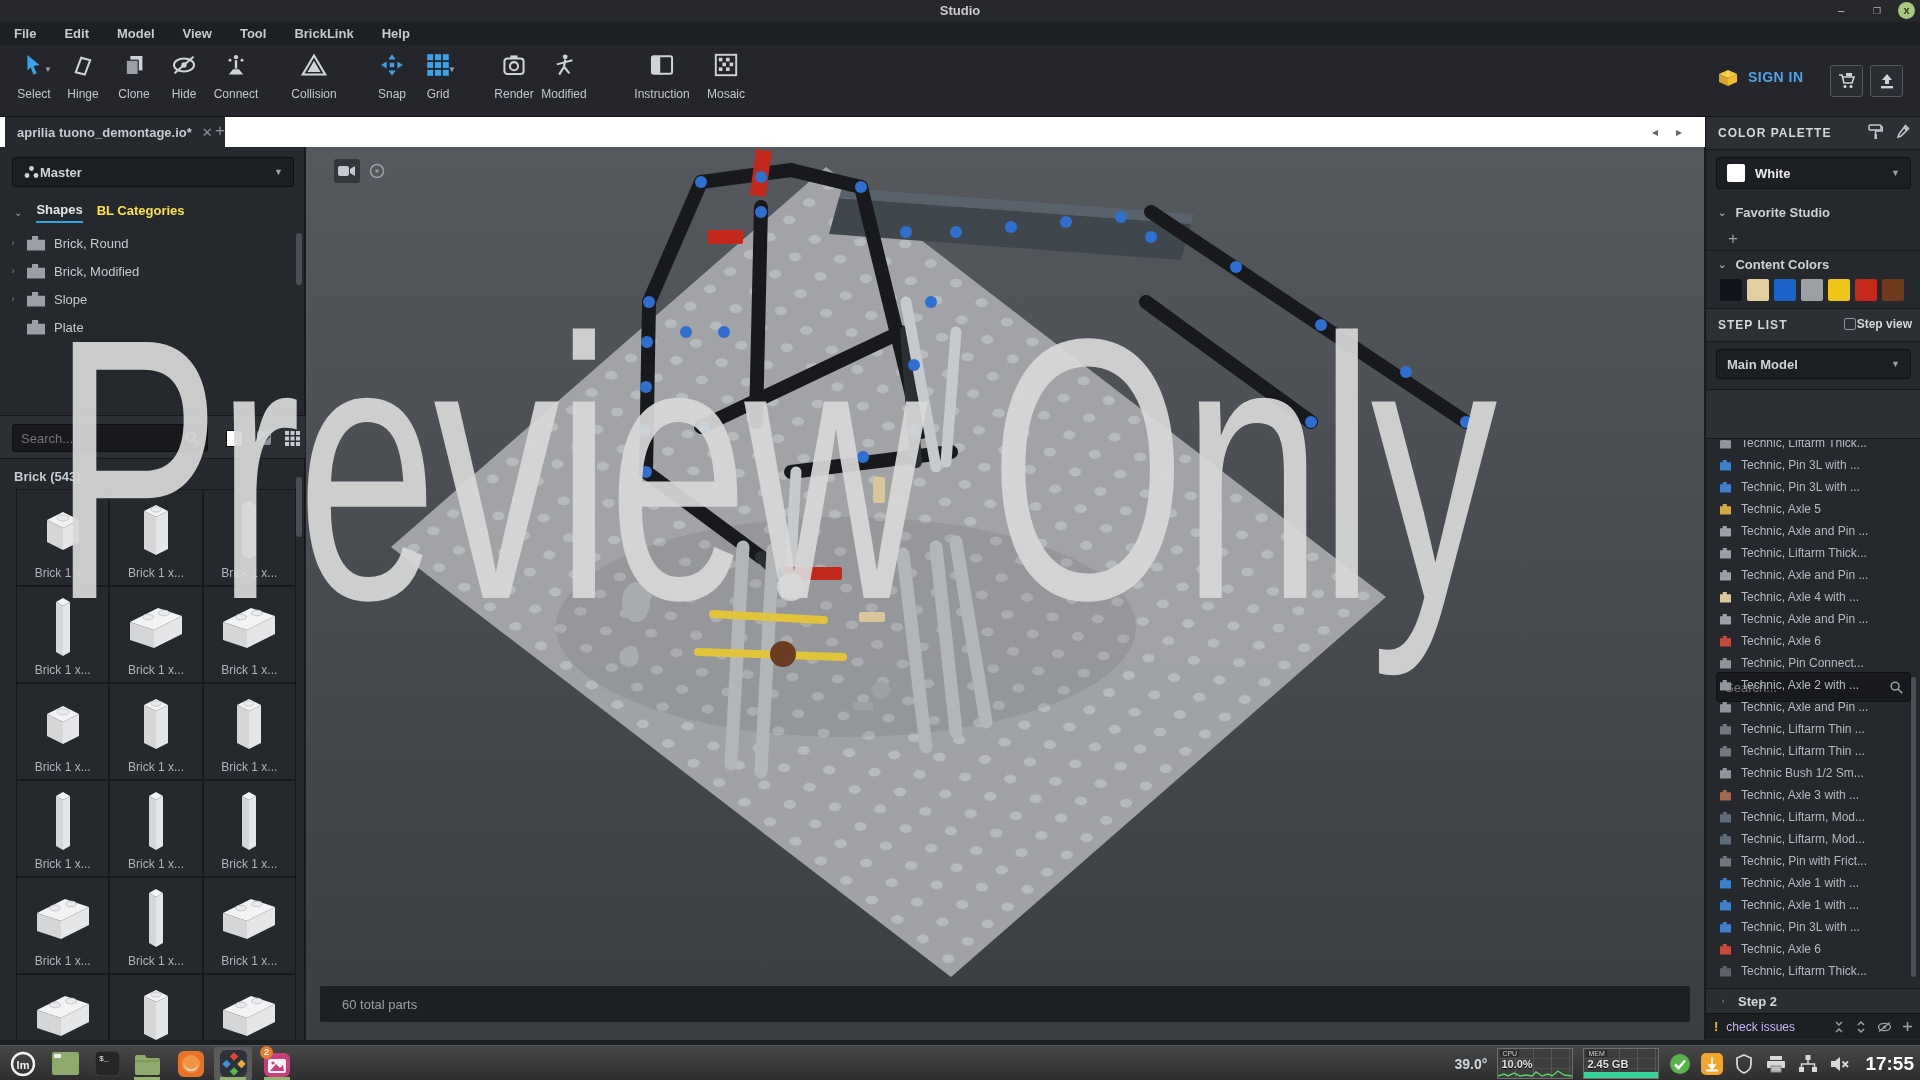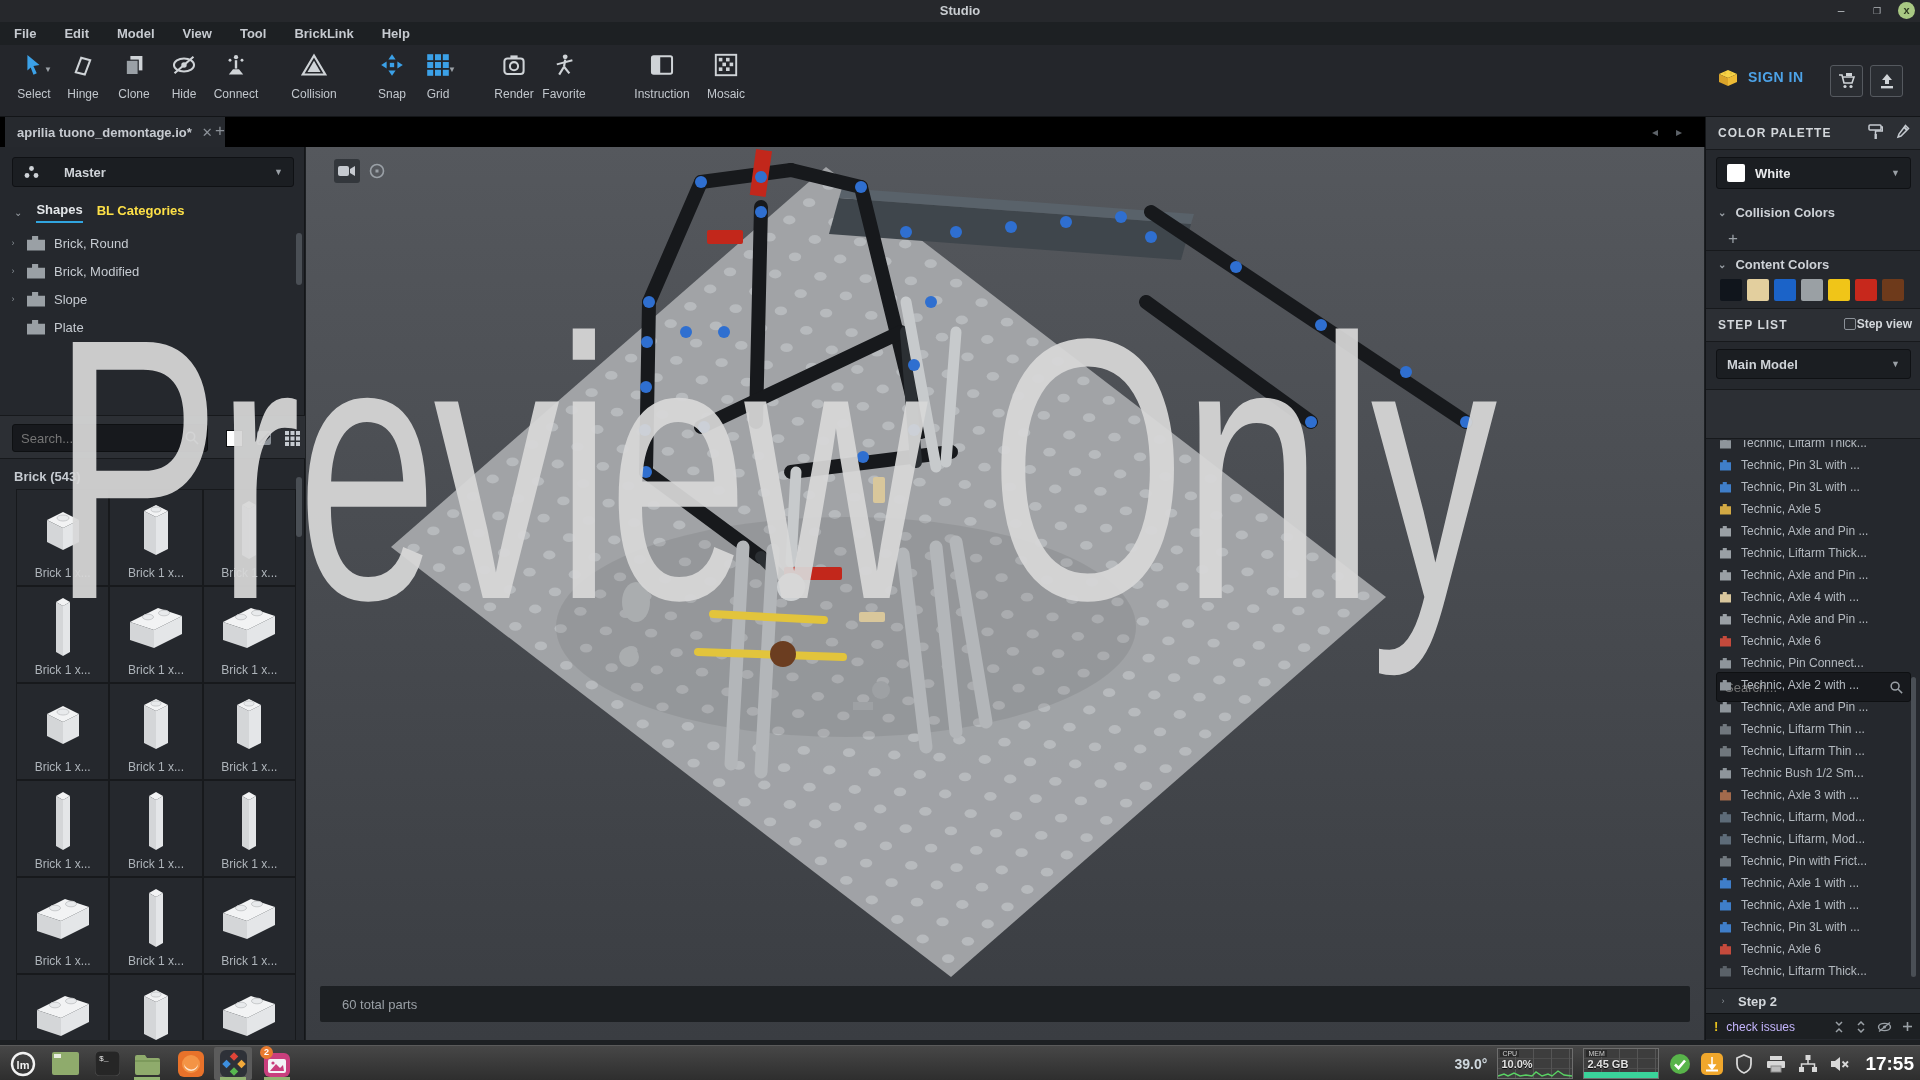--- a/index.html
+++ b/index.html
@@ -23,34 +23,34 @@
   .tb-item { position:absolute; top:8px; width:56px; text-align:center; }
   .tb-item .ticon { display:block; height:30px; margin:0 auto; position:relative; }
   .tb-item .tlabel { display:block; margin-top:4px; color:#c2c7cd; font-size:12px; }
   .tb-caret { position:absolute; top:12px; color:#9aa0a6; font-size:8px; }
   #signin { position:absolute; top:22px; left:1716px; display:flex; align-items:center; gap:8px; }
   #signin-label { color:#4da3e8; font-weight:bold; font-size:14px; letter-spacing:.5px; }
   .tb-btn { position:absolute; top:20px; width:33px; height:32px; border:1px solid #55595f; border-radius:3px; background:#2a2d32; display:flex; align-items:center; justify-content:center; }
   #btn-cart { left:1830px; } #btn-upload { left:1870px; }
 
   
-  #tabbar { position:absolute; left:0; top:117px; width:1920px; height:30px; background:#000000; }
+  #tabbar { position:absolute; left:0; top:117px; width:1920px; height:30px; background:#ffffff; }
   #tab-active { position:absolute; left:5px; top:0; height:30px; background:#26292e; display:flex; align-items:center; padding:0 12px; gap:10px; }
   #tab-label { color:#c6cad0; font-size:13px; font-weight:bold; }
   #tab-close { color:#8b9198; font-size:13px; }
   #tab-add { position:absolute; left:215px; top:4px; color:#8b9198; font-size:17px; }
   .tab-scroll { position:absolute; top:8px; color:#5d6369; font-size:12px; }
 
   
   #left-panel { position:absolute; left:0; top:147px; width:305px; height:893px; background:#25282d; border-right:1px solid #141619; }
   #right-panel { position:absolute; left:1705px; top:117px; width:215px; height:923px; background:#25282d; border-left:1px solid #141619; }
   .section-head { background:#2c2f34; color:#d3d7db; font-size:12px; font-weight:bold; letter-spacing:1px; padding:9px 12px; border-bottom:1px solid #17191c; }
 
   
-  #master-dd { position:absolute; left:12px; top:10px; width:282px; height:30px; background:#1b1e22; border:1px solid #0f1114; border-radius:3px; display:flex; align-items:center; padding:0 10px; gap:24px; }
+  #master-dd { position:absolute; left:12px; top:10px; width:282px; height:30px; background:#1b1e22; border:1px solid #0f1114; border-radius:3px; display:flex; align-items:center; padding:0 10px; gap:0; }
   #master-label { color:#cfd3d8; font-size:13px; font-weight:bold; flex:1; }
   .dd-caret { color:#9aa0a6; font-size:9px; }
 
   
   #shape-tabs { position:absolute; left:0; top:52px; width:305px; height:26px; display:flex; align-items:center; padding-left:14px; gap:14px; }
   #tab-shapes { color:#e3e6e9; font-size:13px; font-weight:bold; border-bottom:2px solid #31a5e0; padding-bottom:4px; }
   #tab-blcat { color:#fde047; font-size:13px; font-weight:bold; padding-bottom:4px; }
   .chev { color:#9aa0a6; font-size:10px; }
 
   #cat-list { position:absolute; left:0; top:82px; width:305px; height:182px; overflow:hidden; }
@@ -240,21 +240,21 @@
         <span class="tlabel">Render</span>
       </div>
       <div class="tb-item" style="left: 536px;">
         <span class="ticon"><svg width="24" height="24" viewBox="0 0 20 20">
             <circle cx="11" cy="3.2" r="2" fill="#cfd3d7"></circle>
             <line x1="11" y1="5.5" x2="10" y2="11.5" stroke="#cfd3d7" stroke-width="1.8"></line>
             <line x1="4" y1="9.5" x2="17" y2="6" stroke="#cfd3d7" stroke-width="1.6"></line>
             <line x1="10" y1="11.5" x2="6" y2="18" stroke="#cfd3d7" stroke-width="1.8"></line>
             <line x1="10" y1="11.5" x2="14.5" y2="17" stroke="#cfd3d7" stroke-width="1.8"></line>
           </svg></span>
-        <span class="tlabel">Favorite</span>
+        <span class="tlabel">Modified</span>
       </div>
       <div class="tb-item" style="left: 634px;">
         <span class="ticon"><svg width="26" height="24" viewBox="0 0 22 20">
             <rect x="2.5" y="2.5" width="17" height="15" rx="1.5" fill="none" stroke="#cfd3d7" stroke-width="1.7"></rect>
             <rect x="2.5" y="2.5" width="7" height="15" fill="#cfd3d7"></rect>
           </svg></span>
         <span class="tlabel">Instruction</span>
       </div>
       <div class="tb-item" style="left: 698px;">
         <span class="ticon"><svg width="24" height="24" viewBox="0 0 20 20">
@@ -1107,21 +1107,21 @@
   </div>
 
   <div id="white-dd">
     <div id="white-swatch"></div>
     <span id="white-label">White</span>
     <span class="dd-caret">▼</span>
   </div>
 
   <div class="rp-subhead" id="fav-head">
     <span class="chev">⌄</span>
-    <span>Collision Colors</span>
+    <span>Favorite Studio</span>
   </div>
   <span id="fav-plus">+</span>
   <div class="rp-divider" style="top:133px"></div>
 
   <div class="rp-subhead" id="content-head">
     <span class="chev">⌄</span>
     <span>Content Colors</span>
   </div>
   <div id="content-swatches">
       <div class="cswatch" style="background: rgb(16, 21, 28);"></div>

